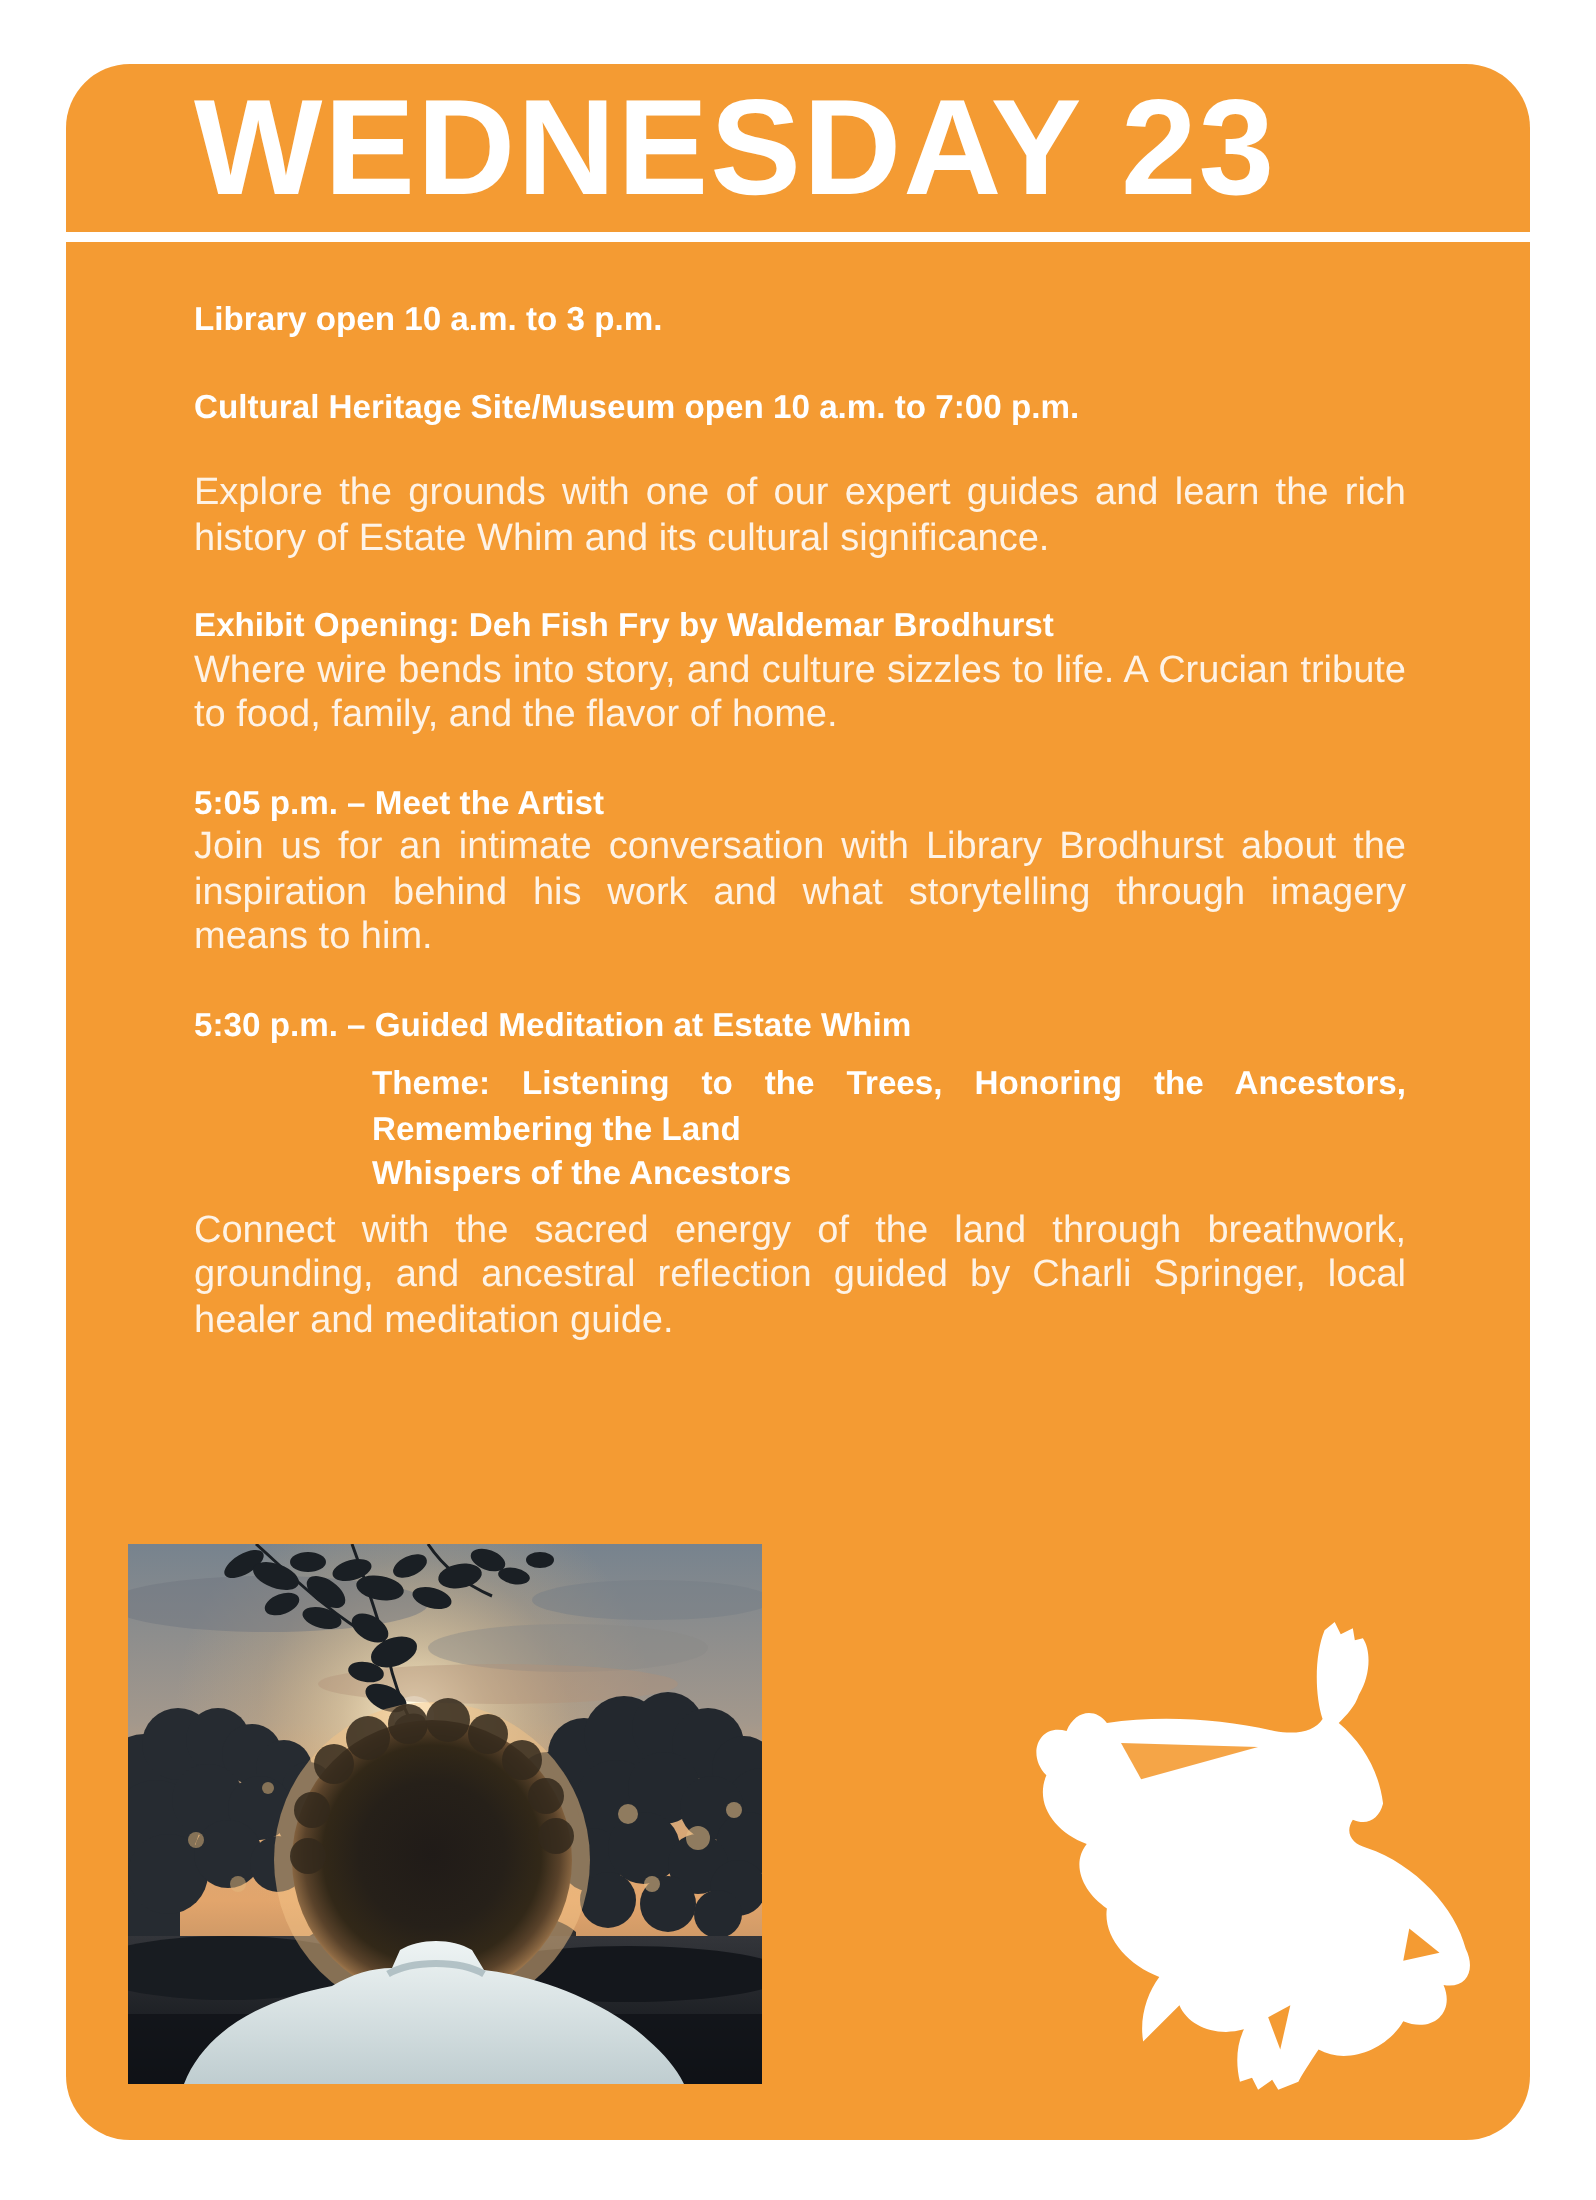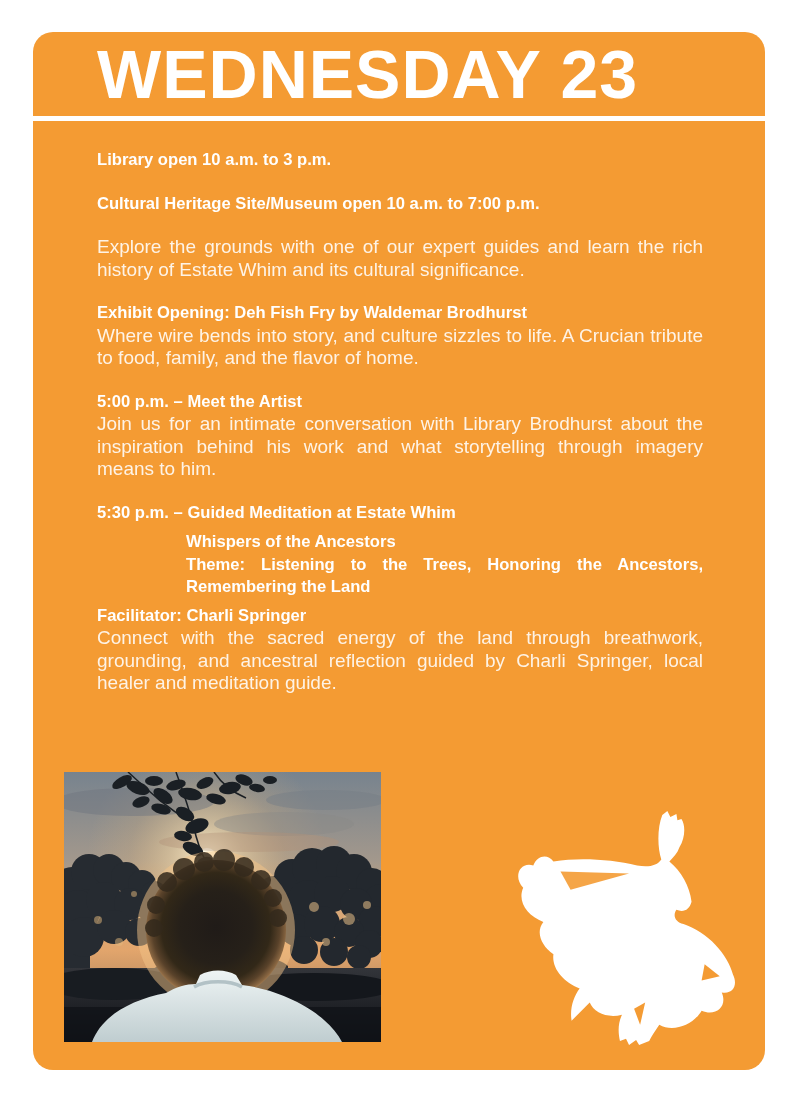--- a/index.html
+++ b/index.html
@@ -2,34 +2,34 @@
 <html><head>
 <meta charset="utf-8">
 <style>
   html,body{margin:0;padding:0;}
   body{
     width:798px;height:1100px;position:relative;background:#ffffff;
     font-family:"Liberation Sans",sans-serif;overflow:hidden;
   }
   .card{
     position:absolute;left:33px;top:32px;width:732px;height:1038px;
-    background:#F49B33;border-radius:20px;overflow:hidden;
+    background:#F49B33;border-radius:32px;overflow:hidden;
   }
   .card-header{
     height:84px;display:flex;align-items:center;padding-left:64px;
   }
   .page-title{
     margin:0;color:#ffffff;font-size:68px;font-weight:bold;letter-spacing:1px;
     line-height:1;white-space:nowrap;
   }
   .divider{
     position:absolute;left:0;top:84px;width:100%;height:5px;background:#ffffff;
   }
   .card-body{
-    position:absolute;left:64px;right:62px;top:90px;padding-top:27px;
+    position:absolute;left:64px;right:62px;top:102px;padding-top:15px;
   }
   .sec{margin:0;}
   .sec + .sec{margin-top:21px;}
   .sec-heading{
     margin:0;color:#ffffff;font-size:16.6px;font-weight:bold;line-height:22.5px;
   }
   .sec-body{
     margin:0;color:rgba(255,255,255,0.88);font-size:19px;line-height:22.5px;
     text-align:justify;font-weight:normal;
   }
@@ -69,35 +69,34 @@
     <div class="sec">
       <p class="sec-body">Explore the grounds with one of our expert guides and learn the rich history of Estate Whim and its cultural significance.</p>
     </div>
 
     <div class="sec">
       <h3 class="sec-heading">Exhibit Opening: Deh Fish Fry by Waldemar Brodhurst</h3>
       <p class="sec-body">Where wire bends into story, and culture sizzles to life. A Crucian tribute to food, family, and the flavor of home.</p>
     </div>
 
     <div class="sec">
-      <h3 class="sec-heading">5:00 p.m. – Meet the Artist</h3>
+      <h3 class="sec-heading">5:05 p.m. – Meet the Artist</h3>
       <p class="sec-body">Join us for an intimate conversation with Library Brodhurst about the inspiration behind his work and what storytelling through imagery means to him.</p>
     </div>
 
     <div class="sec">
       <h3 class="sec-heading">5:30 p.m. – Guided Meditation at Estate Whim</h3>
     </div>
 
     <div class="indent-block">
+      <h3 class="sec-heading">Theme: Listening to the Trees, Honoring the Ancestors, Remembering the Land</h3>
       <h3 class="sec-heading">Whispers of the Ancestors</h3>
-      <h3 class="sec-heading">Theme: Listening to the Trees, Honoring the Ancestors, Remembering the Land</h3>
     </div>
 
     <div class="tail-block">
-      <h3 class="sec-heading">Facilitator: Charli Springer</h3>
       <p class="sec-body">Connect with the sacred energy of the land through breathwork, grounding, and ancestral reflection guided by Charli Springer, local healer and meditation guide.</p>
     </div>
 
   </div>
 
   <div class="photo">
     <svg width="317" height="270" viewBox="0 0 317 270" xmlns="http://www.w3.org/2000/svg">
       <defs>
         <linearGradient id="skyG" x1="0" y1="0" x2="0" y2="1">
           <stop offset="0" stop-color="#77838e"></stop>

